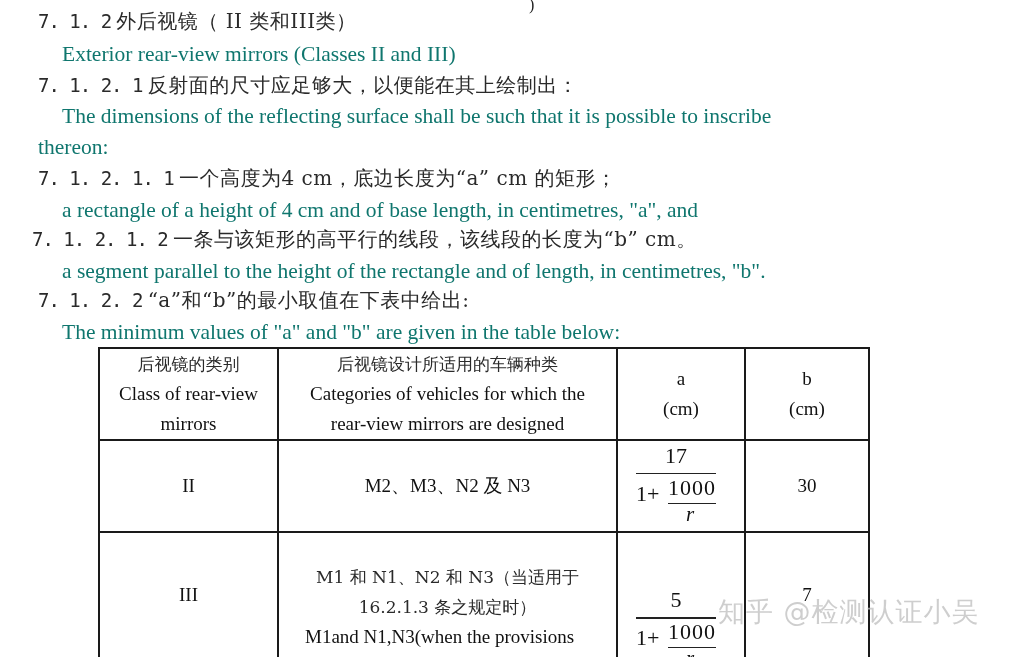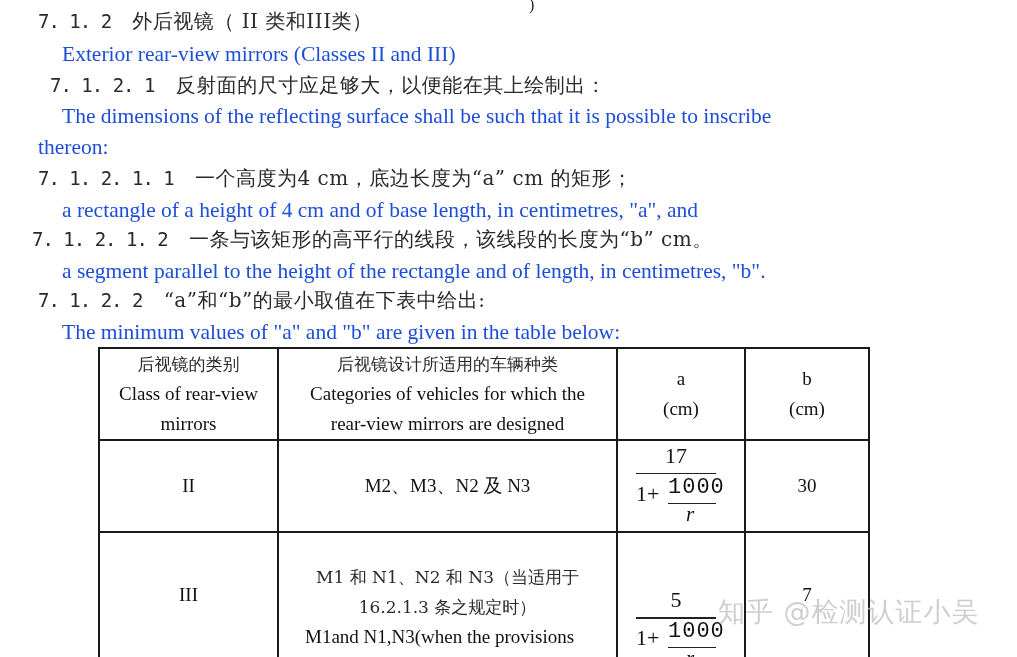--- a/index.html
+++ b/index.html
@@ -26,26 +26,25 @@
       position: absolute;
       white-space: nowrap;
       font-size: 21px;
       line-height: 26px;
     }
     .cn {
       font-family: "DejaVu Serif", "Liberation Serif", serif;
       font-size: 20px;
       letter-spacing: 0.5px;
       color: #2a2a2a;
-      margin-left: 16px;
     }
     .en {
       font-family: "Liberation Serif", serif;
       font-size: 21.5px;
-      color: #1d4ed8;
+      color: #0f766e;
     }
     .num {
       font-family: "DejaVu Sans Mono", "Liberation Mono", monospace;
       font-size: 19px;
       color: #2a2a2a;
       letter-spacing: -1px;
     }
 
     table.grid {
       position: absolute;
@@ -103,21 +102,20 @@
       font-size: 22px;
       line-height: 26px;
     }
     .frac .thou {
       position: absolute;
       left: 32px;
       top: 32px;
       font-size: 22px;
       line-height: 26px;
       letter-spacing: 1px;
-      font-family: Liberation Mono, monospace;
     }
     .frac .bar2 {
       position: absolute;
       left: 32px; width: 48px;
       top: 60px;
       height: 1.2px;
       background: #222;
     }
     .frac .rr {
       position: absolute;
@@ -143,21 +141,21 @@
 <body>
 
 <span class="stray">)</span>
 
 <div class="line" style="left:38px; top:8px;">
   <span class="num">7. 1. 2</span>
   <span class="cn">外后视镜（ II 类和III类）</span>
 </div>
 <div class="line en" style="left:62px; top:41px;">Exterior rear-view mirrors (Classes II and III)</div>
 
-<div class="line" style="left:50px; top:72px;">
+<div class="line" style="left:38px; top:72px;">
   <span class="num">7. 1. 2. 1</span>
   <span class="cn">反射面的尺寸应足够大，以便能在其上绘制出：</span>
 </div>
 <div class="line en" style="left:62px; top:103px;">The dimensions of the reflecting surface shall be such that it is possible to inscribe</div>
 <div class="line en" style="left:38px; top:134px;font-family:Liberation Serif, serif;">thereon:</div>
 
 <div class="line" style="left:38px; top:165px;">
   <span class="num">7. 1. 2. 1. 1</span>
   <span class="cn">一个高度为4 cm，底边长度为“a” cm 的矩形；</span>
 </div>

